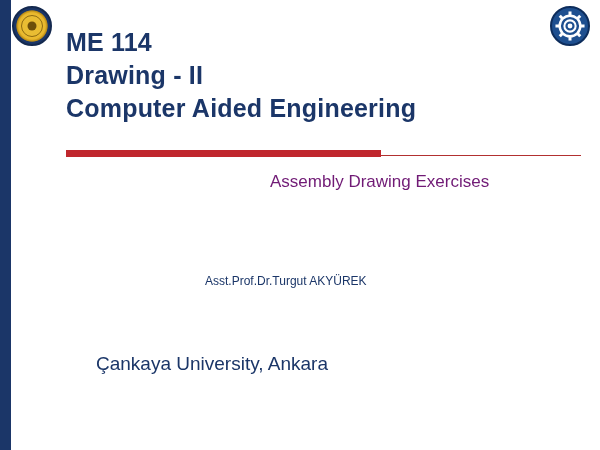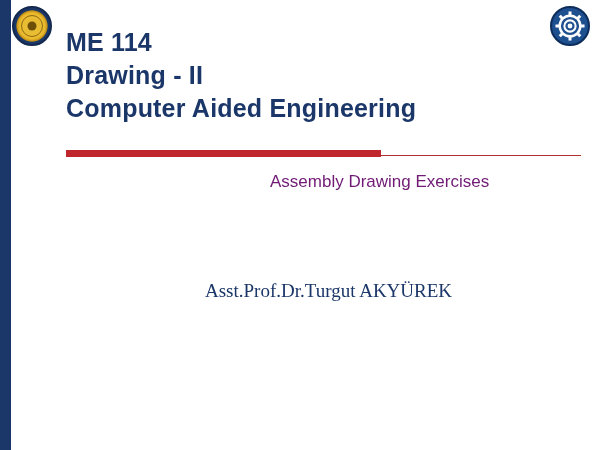--- a/index.html
+++ b/index.html
@@ -124,26 +124,25 @@
     font-size: 17px;
     font-weight: normal;
     white-space: nowrap;
     margin-left: 14px;
   }
 
   
   .author {
     position: absolute;
     left: 205px;
-    top: 280px;
+    top: 274px;
     color: #1b3668;
-    font-size: 19px;
+    font-size: 12px;
     font-weight: normal;
     white-space: nowrap;
-    font-family: Liberation Serif, serif;
   }
 
   
   .affiliation {
     position: absolute;
     left: 96px;
     top: 353px;
     color: #1b3668;
     font-size: 19px;
     font-weight: normal;
@@ -187,14 +186,15 @@
     <span class="line">Computer Aided Engineering</span>
   </div>
 
   <div class="divider-thin"></div>
   <div class="divider-thick"></div>
 
   <div class="subtitle">Assembly Drawing Exercises</div>
 
   <div class="author">Asst.Prof.Dr.Turgut AKYÜREK</div>
 
+  <div class="affiliation">Çankaya University, Ankara</div>
 
 </div>
 
 </body></html>

